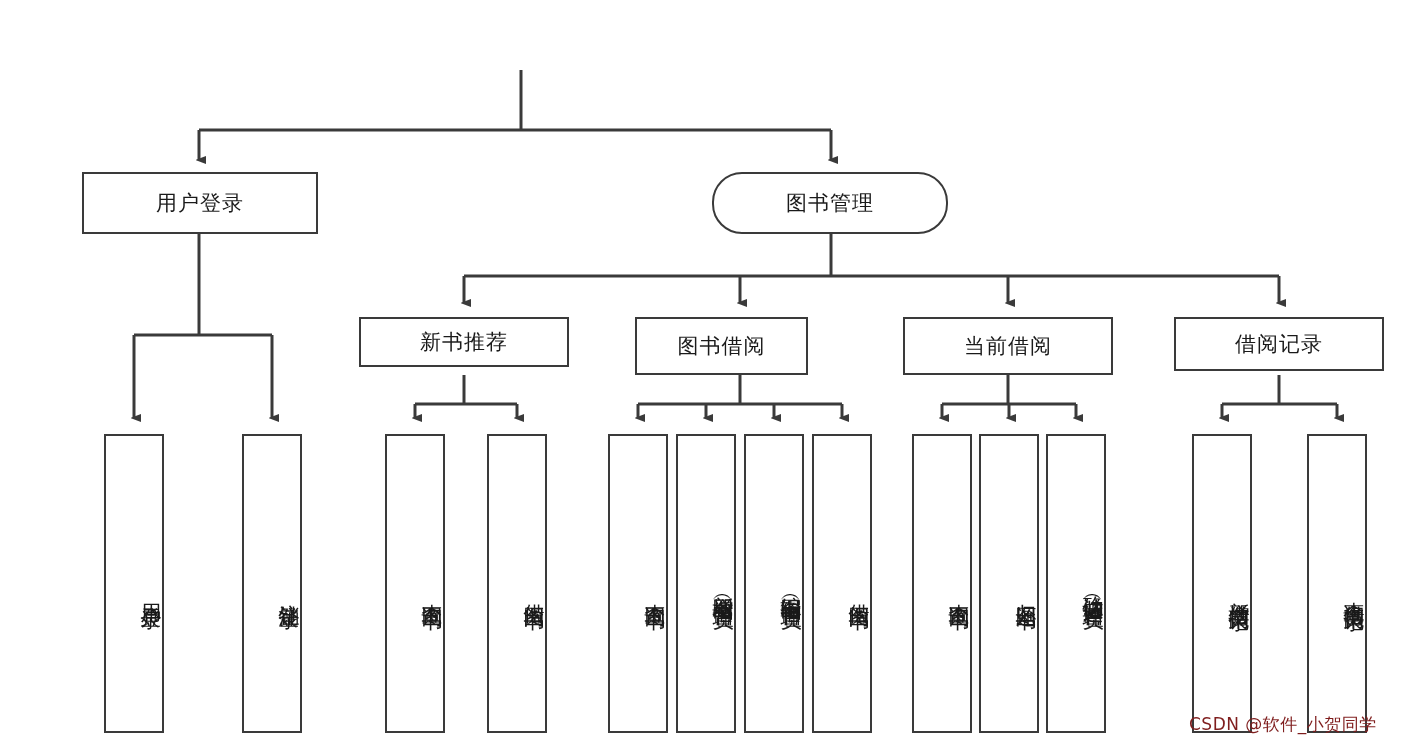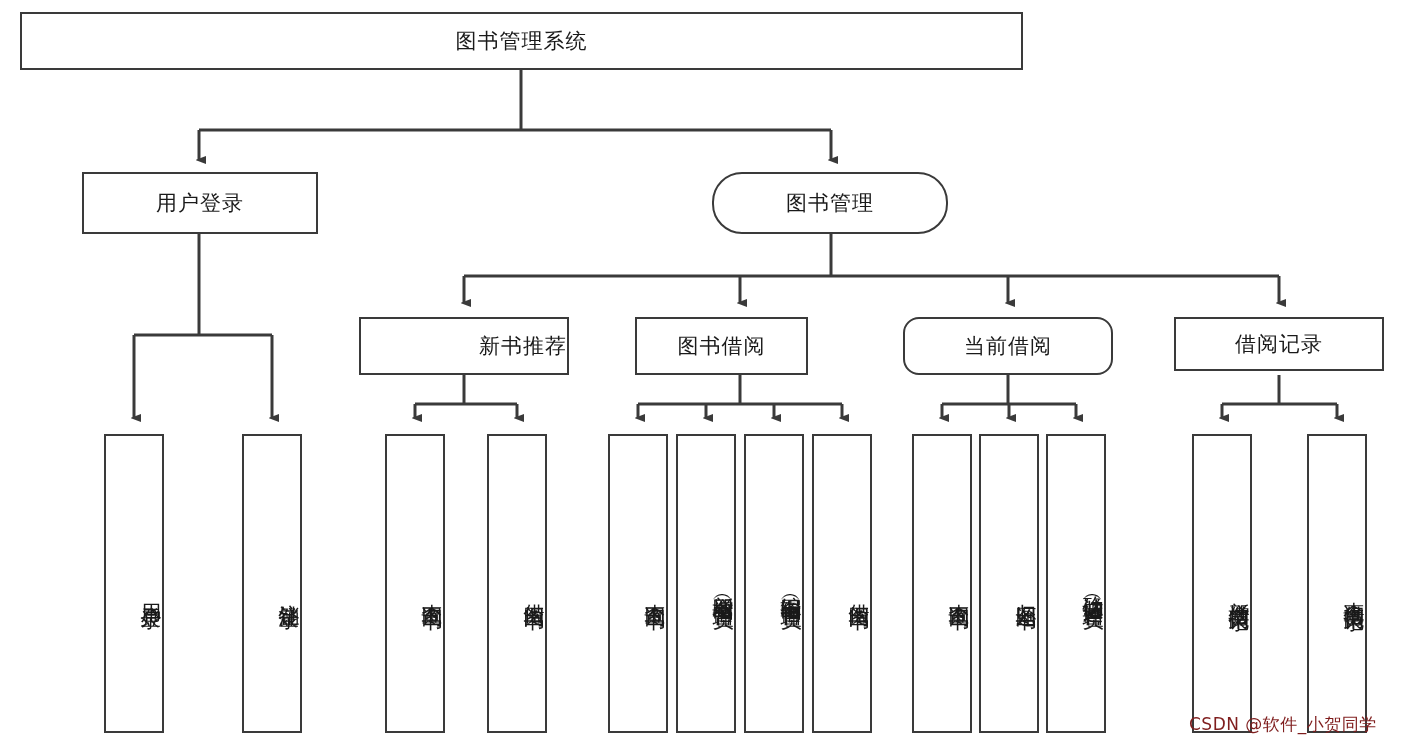--- a/index.html
+++ b/index.html
@@ -109,38 +109,35 @@
       <path d="M1009,404 L1009,418" marker-end="url(#arrow)"></path>
       <path d="M1076,404 L1076,418" marker-end="url(#arrow)"></path>
 
       <path d="M1279,375 L1279,404"></path>
       <path d="M1222,404 L1337,404"></path>
       <path d="M1222,404 L1222,418" marker-end="url(#arrow)"></path>
       <path d="M1337,404 L1337,418" marker-end="url(#arrow)"></path>
     </g>
   </svg>
 
-  <div class="node node-h" style="left:20px; top:12px; width:1003px; height:58px;">
-    <span>图书管理系统</span>
-  </div>
 
   <div class="node node-h" style="left:82px; top:172px; width:236px; height:62px;">
     <span>用户登录</span>
   </div>
   <div class="node node-h" style="left:712px; top:172px; width:236px; height:62px;border-radius:30px;">
     <span>图书管理</span>
   </div>
 
-  <div class="node node-h" style="left:359px; top:317px; width:210px; height:58px;justify-content:flex-end;">
+  <div class="node node-h" style="left:359px; top:317px; width:210px; height:50px;">
     <span>新书推荐</span>
   </div>
   <div class="node node-h" style="left:635px; top:317px; width:173px; height:58px;">
     <span>图书借阅</span>
   </div>
-  <div class="node node-h" style="left:903px; top:317px; width:210px; height:58px;border-radius:16px;">
+  <div class="node node-h" style="left:903px; top:317px; width:210px; height:58px;">
     <span>当前借阅</span>
   </div>
   <div class="node node-h" style="left:1174px; top:317px; width:210px; height:54px;">
     <span>借阅记录</span>
   </div>
 
   <div class="node node-v" style="left:104px; top:434px; width:60px; height:299px;">
     <span>用户登录</span>
   </div>
   <div class="node node-v" style="left:242px; top:434px; width:60px; height:299px;">

